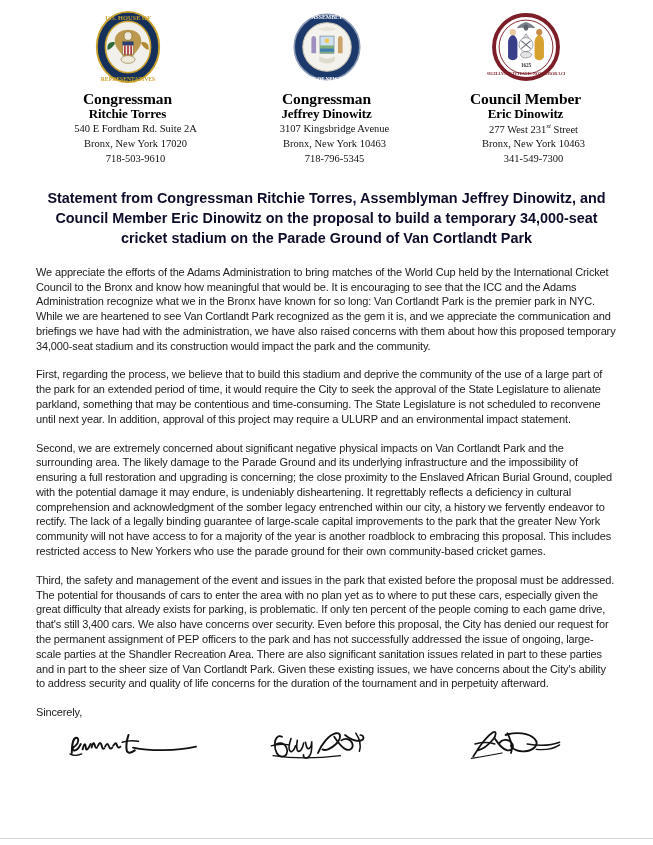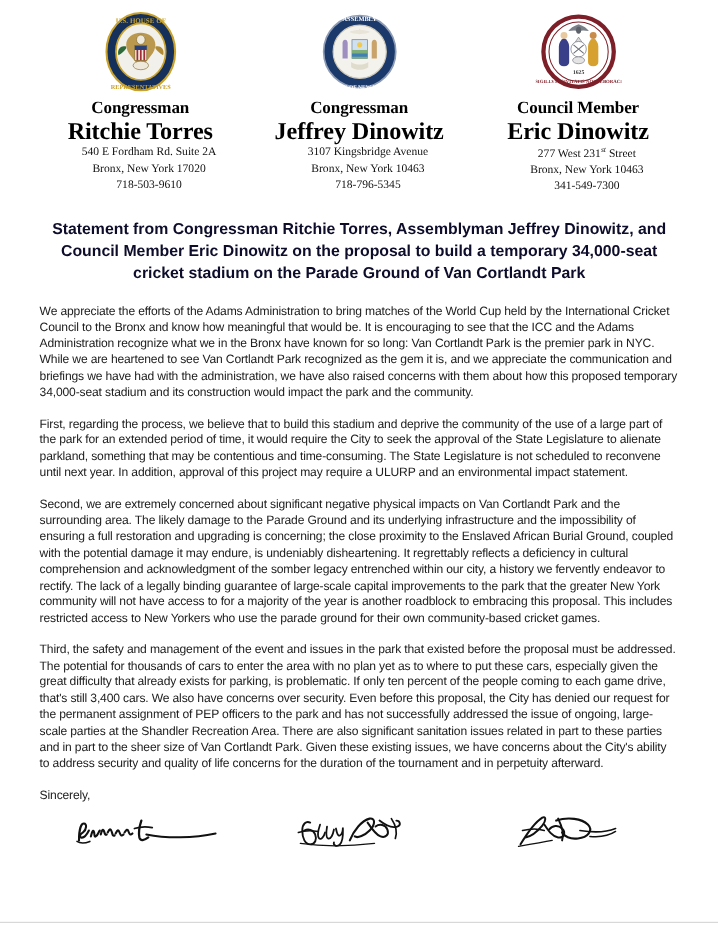--- a/index.html
+++ b/index.html
@@ -38,21 +38,21 @@
   }
   .official-title,
   .official-name {
     font-family: "Liberation Serif", serif;
     font-weight: bold;
     font-size: 15.5px;
     line-height: 1.12;
     color: #000000;
     letter-spacing: -0.1px;
   }
-  .official-name { font-size: 22px; }
+  .official-name { font-size: 13px; }
   .addr-line {
     font-family: "Liberation Serif", serif;
     font-size: 10.5px;
     line-height: 1.42;
     color: #111111;
     margin-left: 16px;
   }
   .addr-line sup { font-size: 7px; vertical-align: super; font-style: italic; }
 
   

